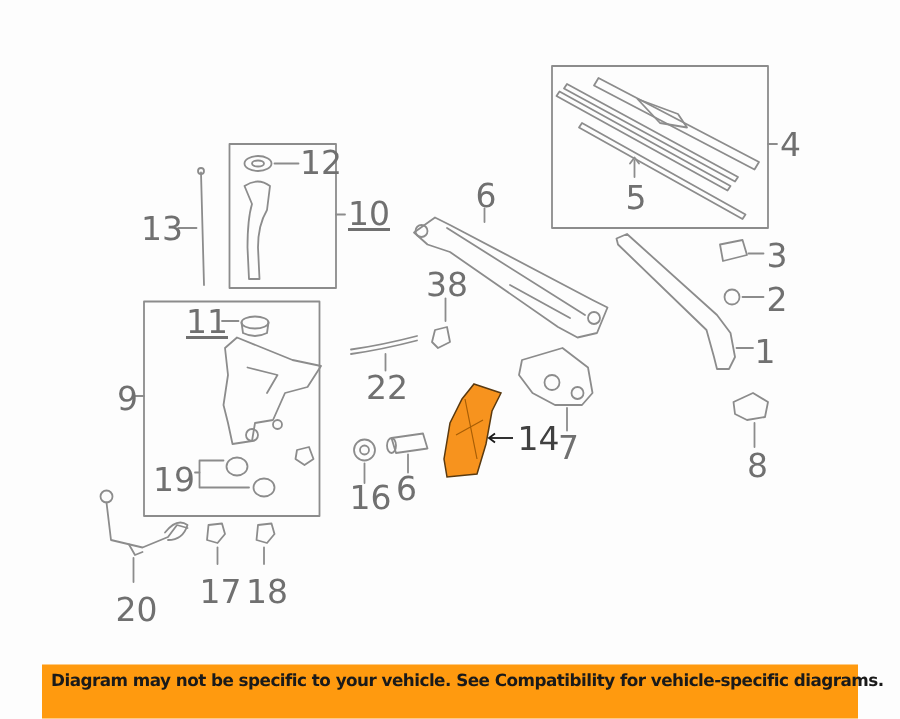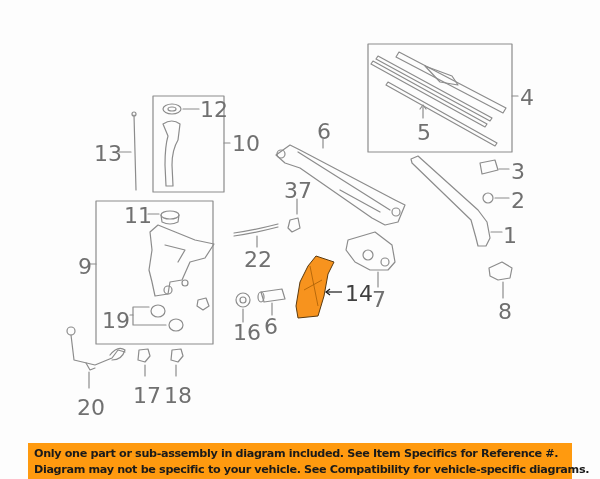--- a/index.html
+++ b/index.html
@@ -123,31 +123,30 @@
 
   <span class="callout" style="left:503px;top:225px;">1</span>
   <span class="callout" style="left:511px;top:190px;">2</span>
   <span class="callout" style="left:511px;top:161px;">3</span>
   <span class="callout" style="left:520px;top:87px;">4</span>
   <span class="callout" style="left:417px;top:122px;">5</span>
   <span class="callout" style="left:317px;top:121px;">6</span>
   <span class="callout" style="left:372px;top:289px;">7</span>
   <span class="callout" style="left:498px;top:301px;">8</span>
   <span class="callout" style="left:78px;top:256px;">9</span>
-  <span class="callout" style="left:232px;top:133px;">10</span>
-  <span class="callout" style="left:124px;top:205px;">11</span>
+  <span class="callout" style="left:232px;top:133px;text-decoration:underline;">10</span>
+  <span class="callout" style="left:124px;top:205px;text-decoration:underline;">11</span>
   <span class="callout" style="left:200px;top:99px;text-align:right;">12</span>
   <span class="callout" style="left:94px;top:143px;">13</span>
   <span class="callout hl" style="left:345px;top:283px;">14</span>
   <span class="callout" style="left:264px;top:316px;">6</span>
   <span class="callout" style="left:233px;top:322px;">16</span>
   <span class="callout" style="left:133px;top:385px;">17</span>
   <span class="callout" style="left:164px;top:385px;">18</span>
   <span class="callout" style="left:102px;top:310px;text-align:right;">19</span>
   <span class="callout" style="left:77px;top:397px;">20</span>
-  <span class="callout" style="left:284px;top:180px;">37</span>
+  <span class="callout" style="left:284px;top:180px;">38</span>
   <span class="callout" style="left:244px;top:249px;">22</span>
 </div>
 
 <div class="banner">
-  <div>Only one part or sub-assembly in diagram included. See Item Specifics for Reference #.</div>
   <div>Diagram may not be specific to your vehicle. See Compatibility for vehicle-specific diagrams.</div>
 </div>
 
 </body></html>

